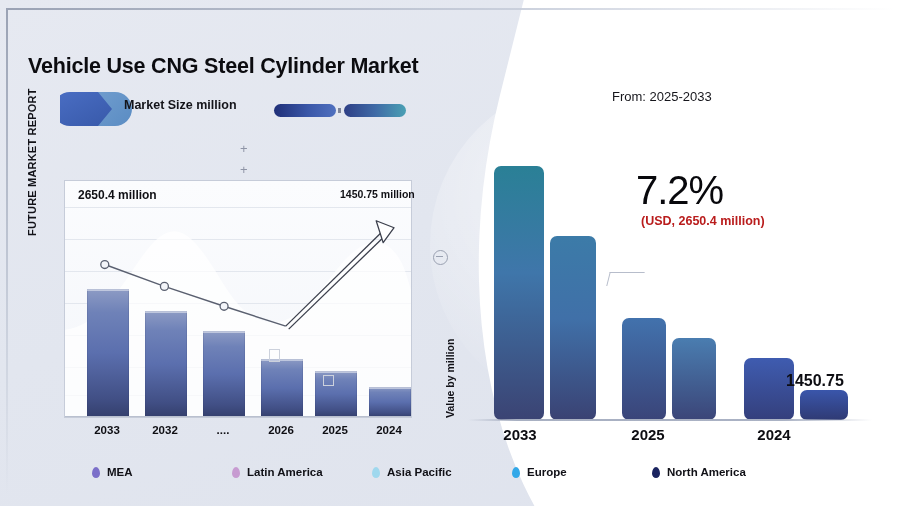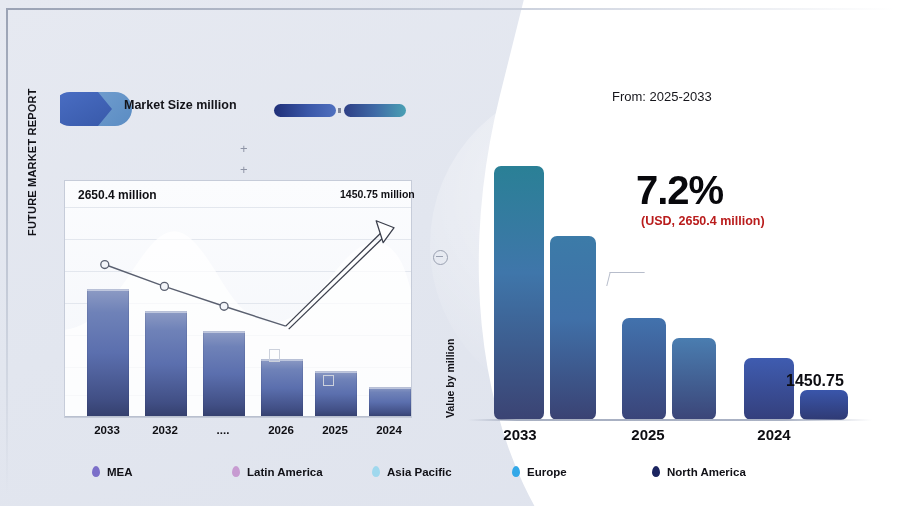--- a/index.html
+++ b/index.html
@@ -135,57 +135,58 @@
     position:absolute;left:468px;top:419px;width:404px;height:1.5px;
     background:linear-gradient(90deg,rgba(160,168,186,0),#a8b0c2 12%,#aab2c4 78%,rgba(170,178,196,0));
   }
   .rxlabels{position:absolute;left:470px;top:426px;width:400px;height:22px;}
   .rxlabels span{
     position:absolute;font-size:15px;font-weight:bold;color:#0d0d12;
     transform:translateX(-50%);white-space:nowrap;
   }
   .cagr-value{
     position:absolute;left:636px;top:168px;
-    font-size:40px;font-weight:bold;color:#08080c;letter-spacing:-1px;
+    font-size:40px;font-weight:normal;color:#08080c;letter-spacing:-1px;
   }
   .cagr-usd{
     position:absolute;left:641px;top:214px;
     font-size:12.5px;font-weight:bold;color:#b91c1c;white-space:nowrap;
   }
   .rvalue-label{
     position:absolute;left:786px;top:372px;
     font-size:16px;font-weight:bold;color:#0d0d12;white-space:nowrap;
   }
   .bracket{
     position:absolute;left:608px;top:272px;width:34px;height:13px;
     border-left:1.5px solid #b7bdcb;border-top:1.5px solid #b7bdcb;
     transform:skewX(-14deg);
   }
 
   
   .legend{position:absolute;left:0;top:464px;width:900px;height:24px;}
-  .legend-item{position:absolute;display:flex;align-items:flex-start;gap:7px;}
+  .legend-item{position:absolute;display:flex;align-items:flex-end;gap:7px;}
   .legend-dot{
     width:8px;height:11px;border-radius:50% 50% 50% 50%/60% 60% 40% 40%;
     transform:rotate(0deg);
     display:inline-block;
   }
   .legend-text{font-size:11.5px;font-weight:bold;color:#101016;white-space:nowrap;}
 </style>
 </head>
 <body>
 
 <div id="stage">
 
   <div class="bg-lavender"></div>
   <div class="bg-white-sweep"></div>
   <div class="bg-soft-blob"></div>
   <div class="frame-line"></div>
   <div class="frame-line-left"></div>
 
+  <div class="title-left">Vehicle Use CNG Steel Cylinder Market</div>
 
   <svg class="ms-hex" viewBox="0 0 74 34">
     <defs>
       <linearGradient id="hexA" x1="0" y1="0" x2="1" y2="1">
         <stop offset="0%" stop-color="#4a6ec4"></stop>
           <stop offset="100%" stop-color="#3758a8"></stop>
       </linearGradient>
       <linearGradient id="hexB" x1="0" y1="0" x2="1" y2="1">
         <stop offset="0%" stop-color="#6f9ccd"></stop>
           <stop offset="100%" stop-color="#5a8cc3"></stop>

